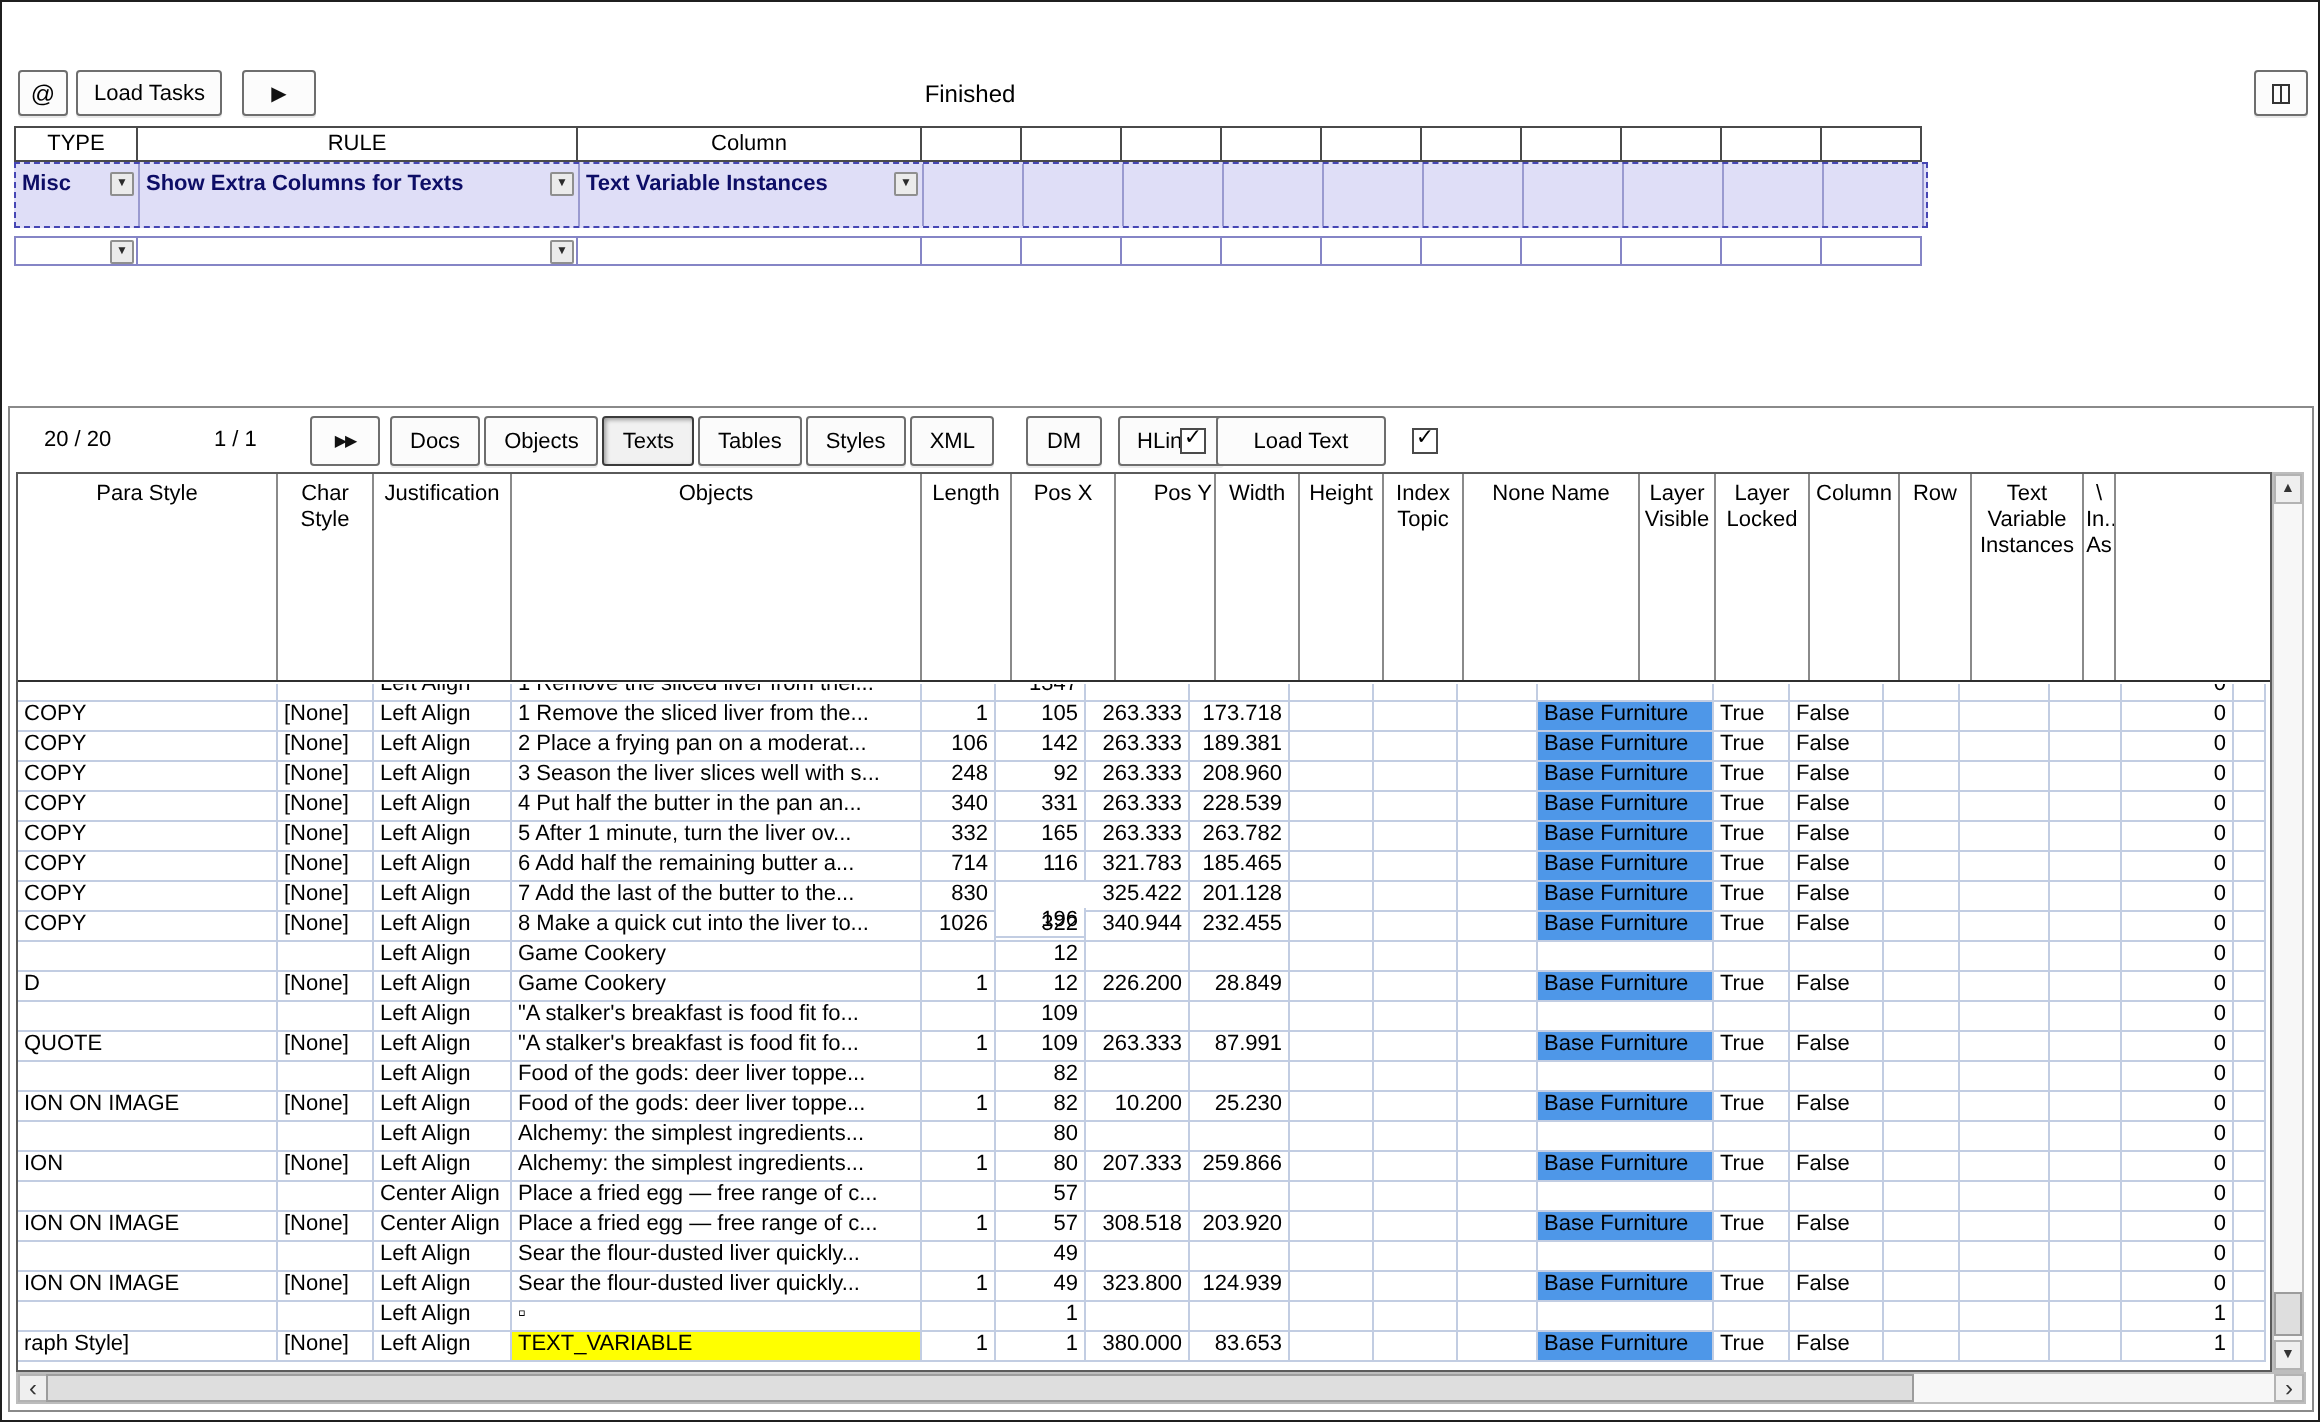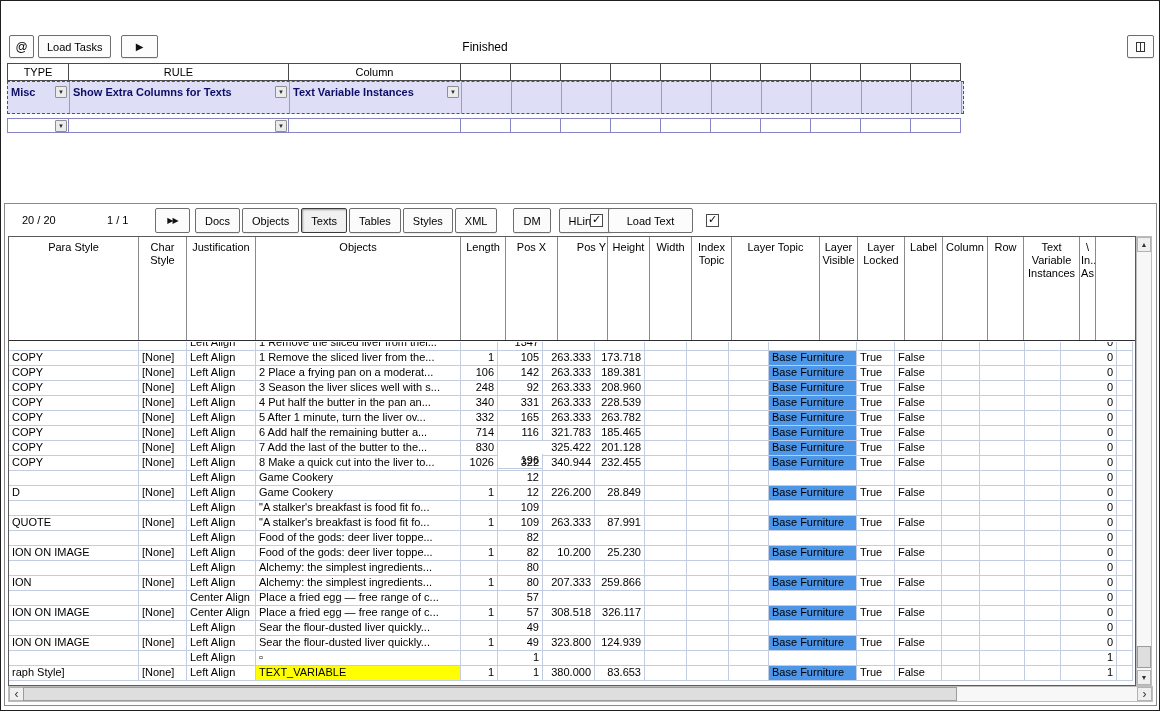--- a/index.html
+++ b/index.html
@@ -233,27 +233,26 @@
     <div class="grid">
       <div class="gcols">
         <div class="ghead">
             <div class="gth" style="width: 130px;">Para Style</div>
             <div class="gth" style="width: 48px;">Char Style</div>
             <div class="gth" style="width: 69px;">Justification</div>
             <div class="gth" style="width: 205px;">Objects</div>
             <div class="gth" style="width: 45px;">Length</div>
             <div class="gth" style="width: 52px;">Pos X</div>
             <div class="gth" style="width: 50px; text-align: right;">Pos Y</div>
+            <div class="gth" style="width: 42px;">Width</div>
             <div class="gth" style="width: 42px;">Height</div>
-            <div class="gth" style="width: 42px;">Width</div>
             <div class="gth" style="width: 40px;">Index Topic</div>
-            <div class="gth" style="width: 88px;">Layer Topic</div>
+            <div class="gth" style="width: 88px;">None Name</div>
             <div class="gth" style="width: 38px;">Layer Visible</div>
             <div class="gth" style="width: 47px;">Layer Locked</div>
-            <div class="gth" style="width: 38px;">Label</div>
             <div class="gth" style="width: 45px;">Column</div>
             <div class="gth" style="width: 36px;">Row</div>
             <div class="gth" style="width: 56px;">Text Variable Instances</div>
             <div class="gth" style="width: 16px;">\ In.. As</div>
           </div>
         <div class="gbody">
             <div class="tr clip">
               <div class="td" style="width: 130px;"></div>
               <div class="td" style="width: 48px;"></div>
               <div class="td" style="width: 69px;">Left Align</div>
@@ -632,21 +631,21 @@
               <div class="td" style="width: 16px;"></div>
             </div>
             <div class="tr">
               <div class="td" style="width: 130px;">ION ON IMAGE</div>
               <div class="td" style="width: 48px;">[None]</div>
               <div class="td" style="width: 69px;">Center Align</div>
               <div class="td" style="width: 205px;">Place a fried egg — free range of c...</div>
               <div class="td a-right" style="width: 37px;">1</div>
               <div class="td a-right" style="width: 45px;">57</div>
               <div class="td a-right" style="width: 52px;">308.518</div>
-              <div class="td a-right" style="width: 50px;">326.117</div>
+              <div class="td a-right" style="width: 50px;">203.920</div>
               <div class="td a-right" style="width: 42px;"></div>
               <div class="td a-right" style="width: 42px;"></div>
               <div class="td" style="width: 40px;"></div>
               <div class="td hl-layer" style="width: 88px;">Base Furniture</div>
               <div class="td" style="width: 38px;">True</div>
               <div class="td" style="width: 47px;">False</div>
               <div class="td" style="width: 38px;"></div>
               <div class="td" style="width: 45px;"></div>
               <div class="td" style="width: 36px;"></div>
               <div class="td a-right" style="width: 56px;">0</div>

